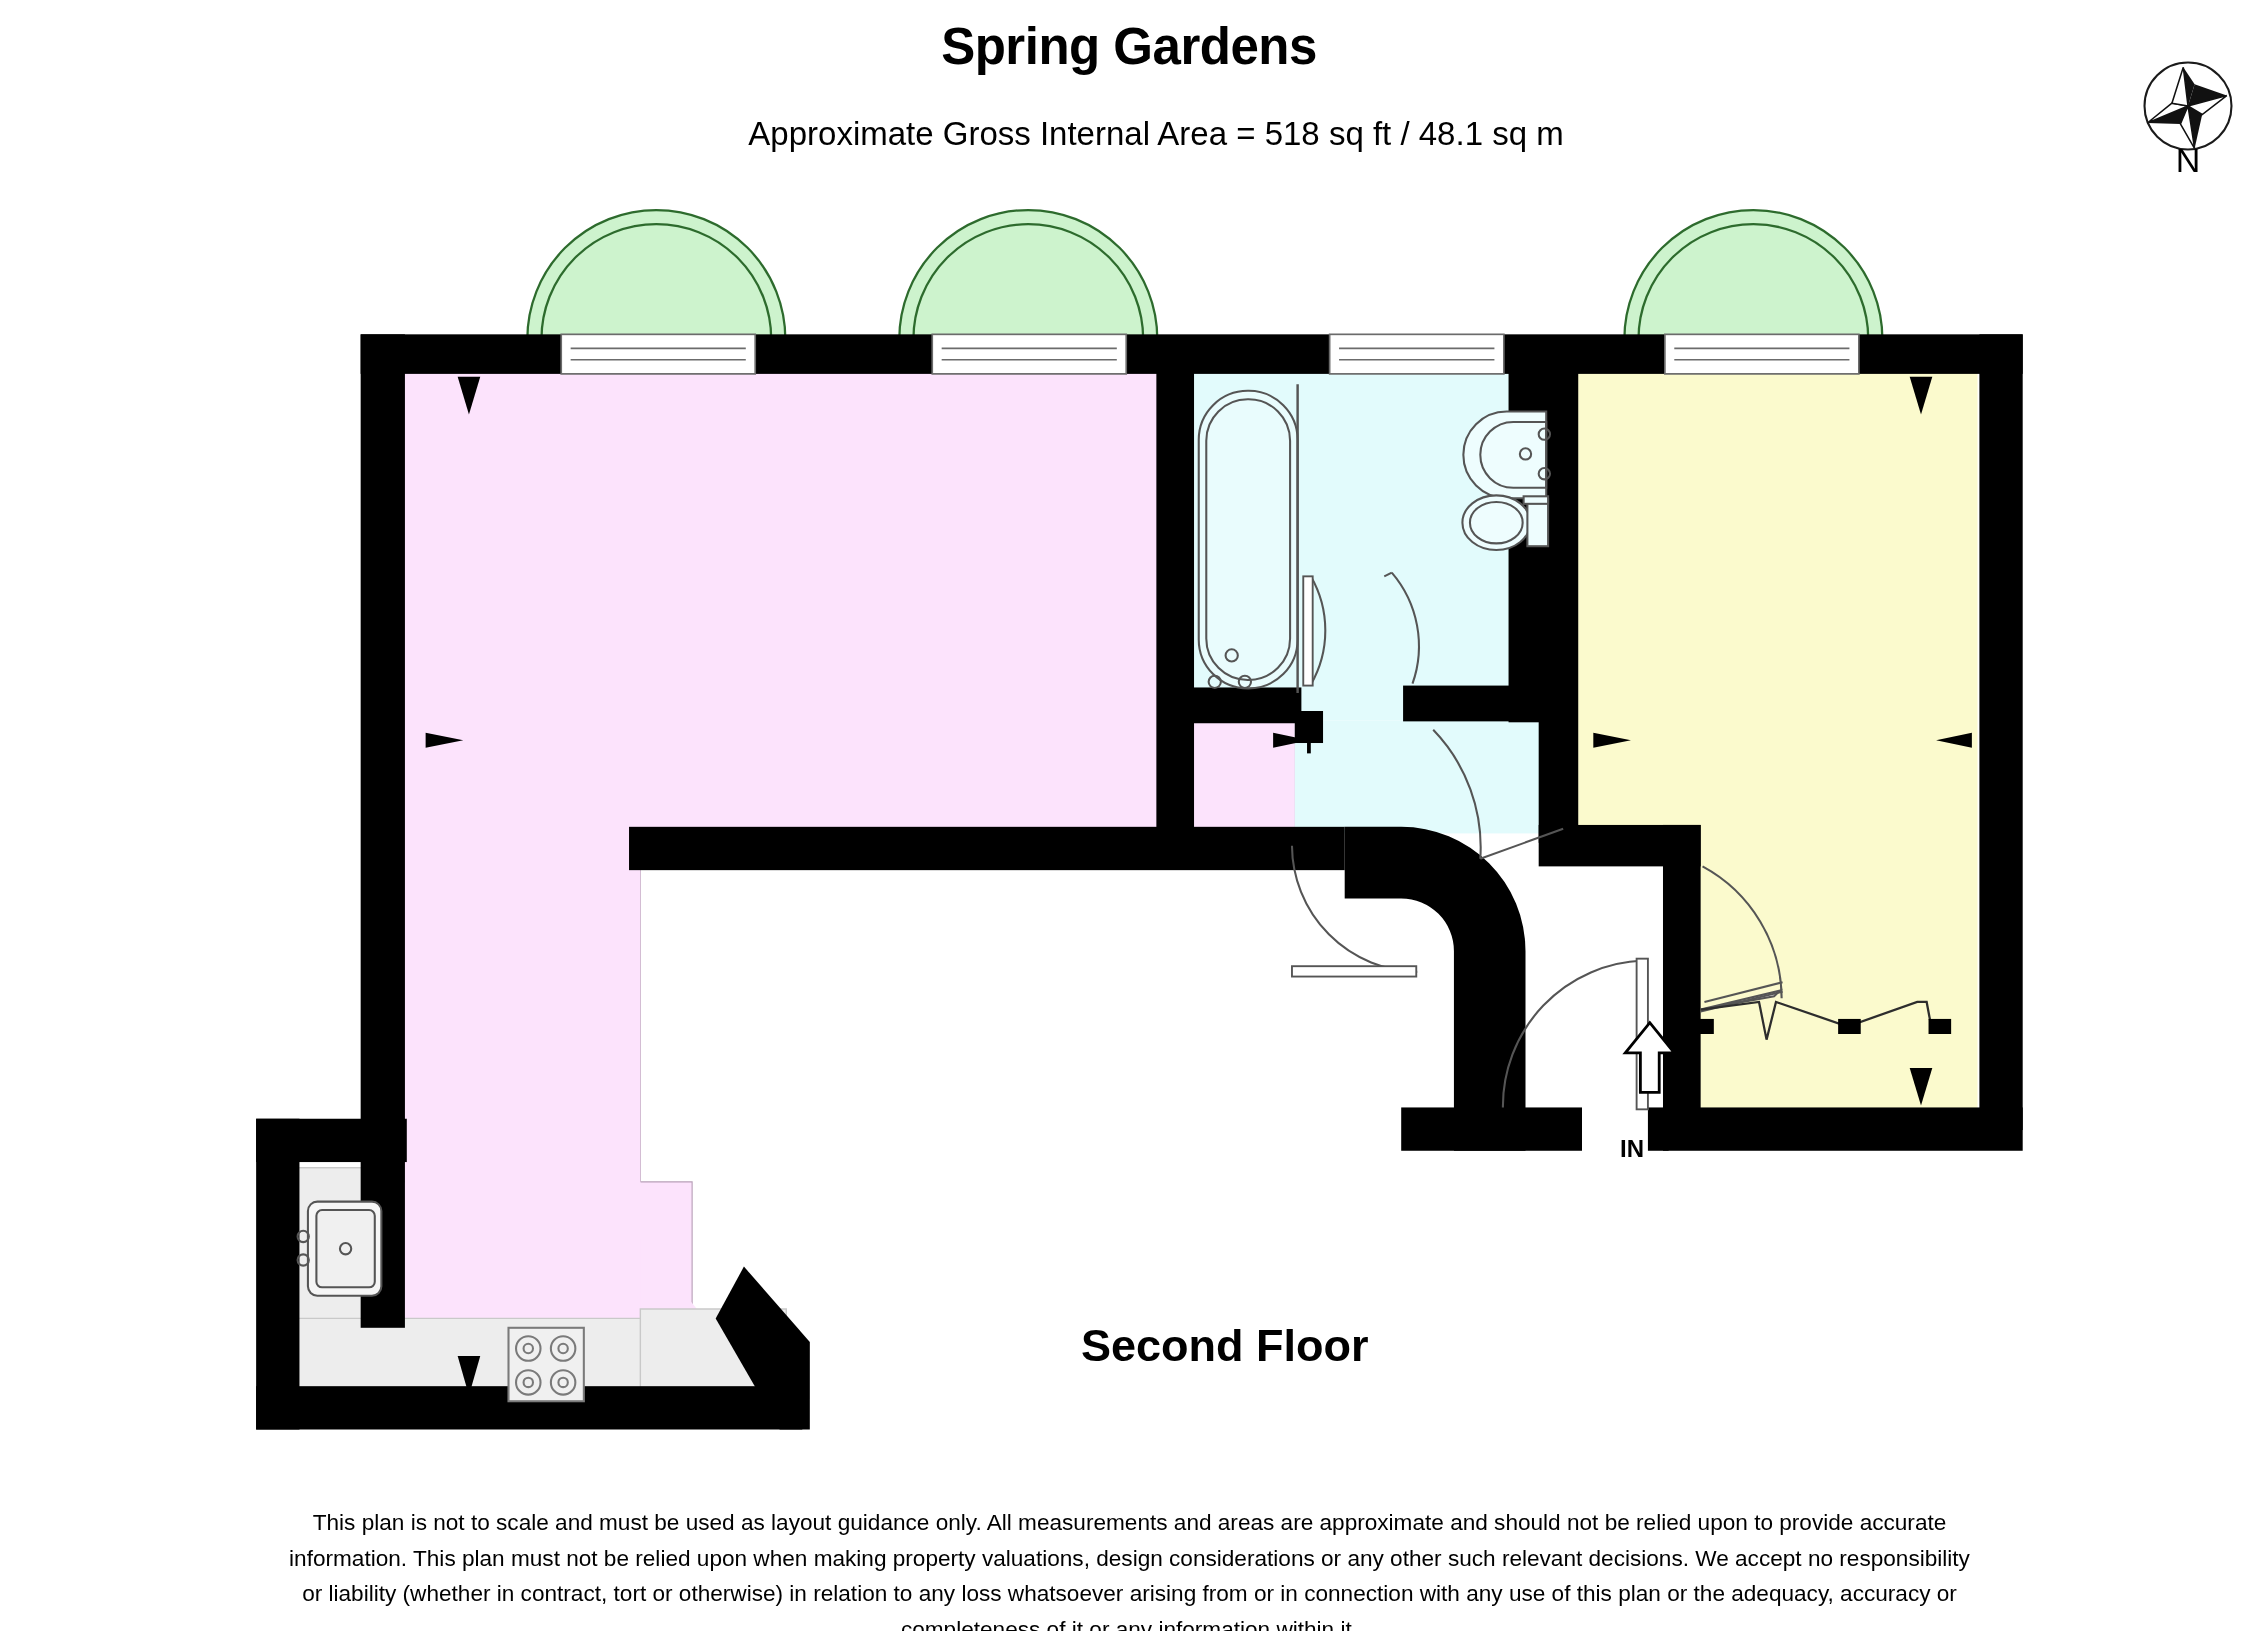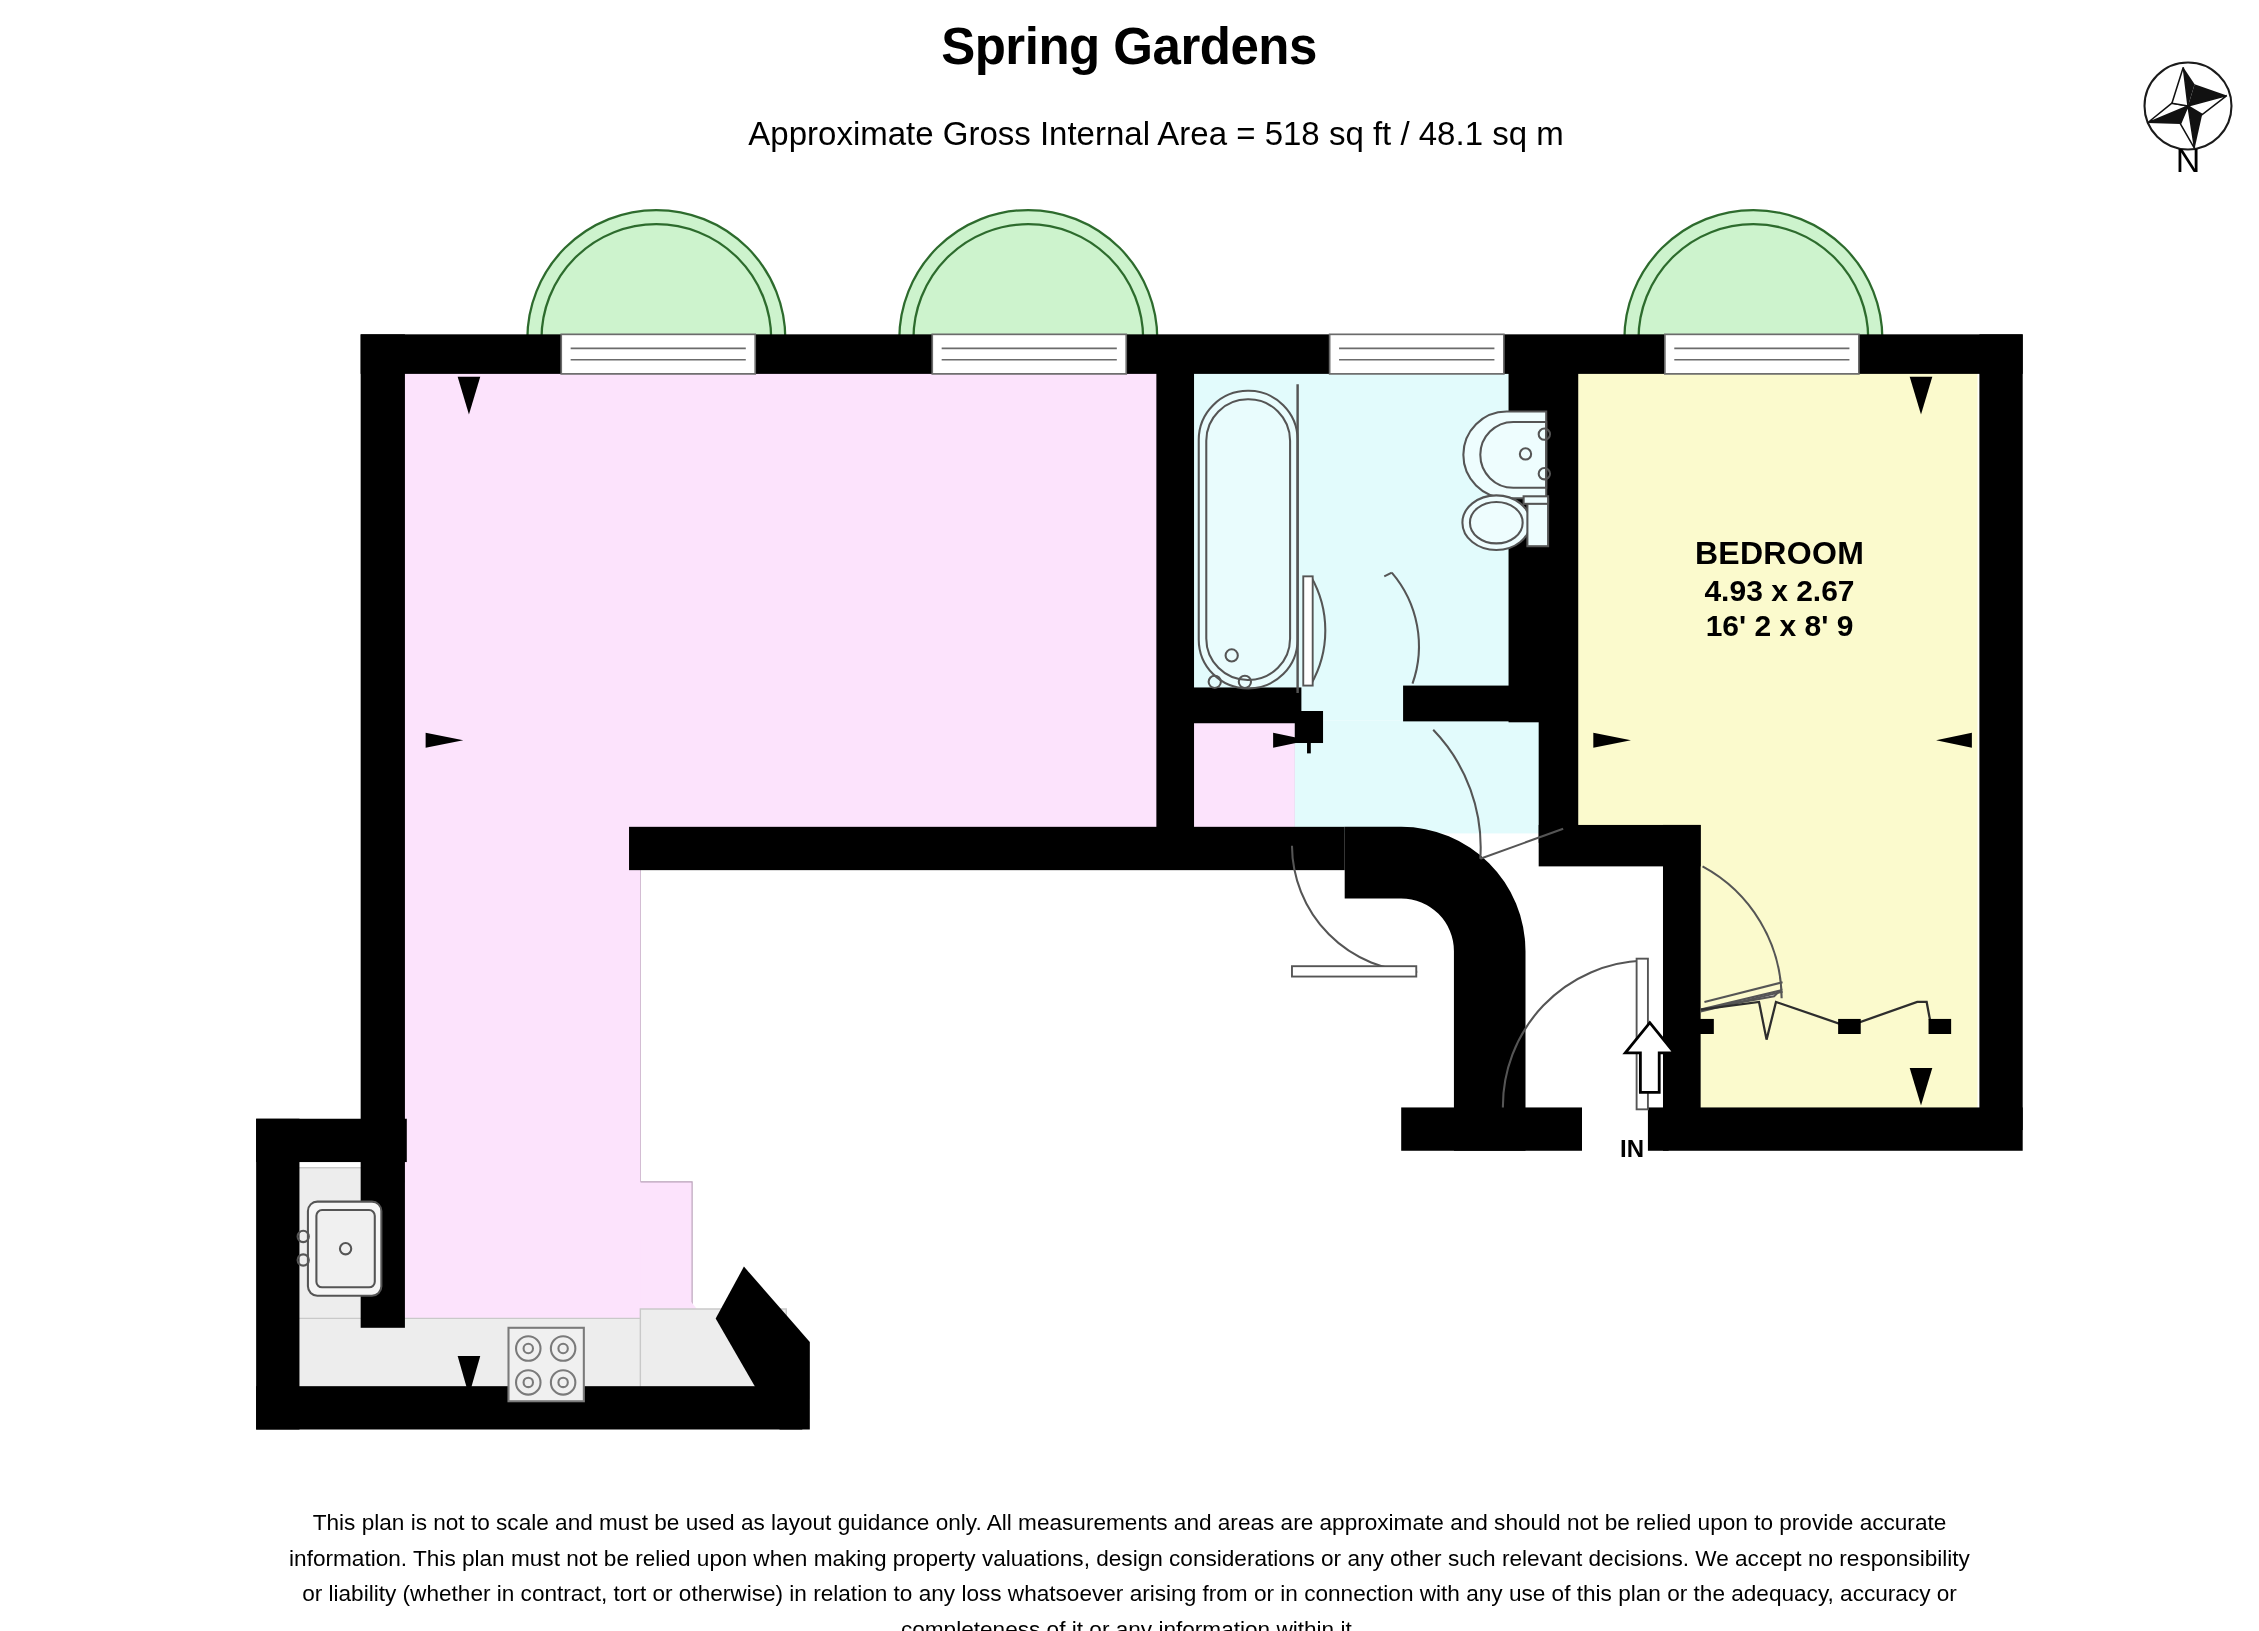--- a/index.html
+++ b/index.html
@@ -231,25 +231,21 @@
       <polygon points="2028,1134 2052,1134 2040,1174"></polygon>
     </g>
 
     <g fill="#ffffff" stroke="#000000" stroke-width="3">
       <polygon points="1742,1160 1742,1118 1726,1118 1752,1086 1778,1118 1762,1118 1762,1160"></polygon>
     </g>
 
   </svg>
 
 
-  <div class="roomlabel" style="left:1591px;top:535px;width:377px;">
-    <div class="rl-name">BEDROOM</div>
-    <div class="rl-dim">4.93 x 2.67</div>
-    <div class="rl-dim">16' 2 x 8' 9</div>
-  </div>
 
   <div class="in-label">IN</div>
 
+  <div class="floor-label">Second Floor</div>
 
   <div class="disclaimer">This plan is not to scale and must be used as layout guidance only. All measurements and areas are approximate and should not be relied upon to provide accurate information. This plan must not be relied upon when making property valuations, design considerations or any other such relevant decisions. We accept no responsibility or liability (whether in contract, tort or otherwise) in relation to any loss whatsoever arising from or in connection with any use of this plan or the adequacy, accuracy or completeness of it or any information within it.</div>
 
 </div>
 
 
 </body></html>

